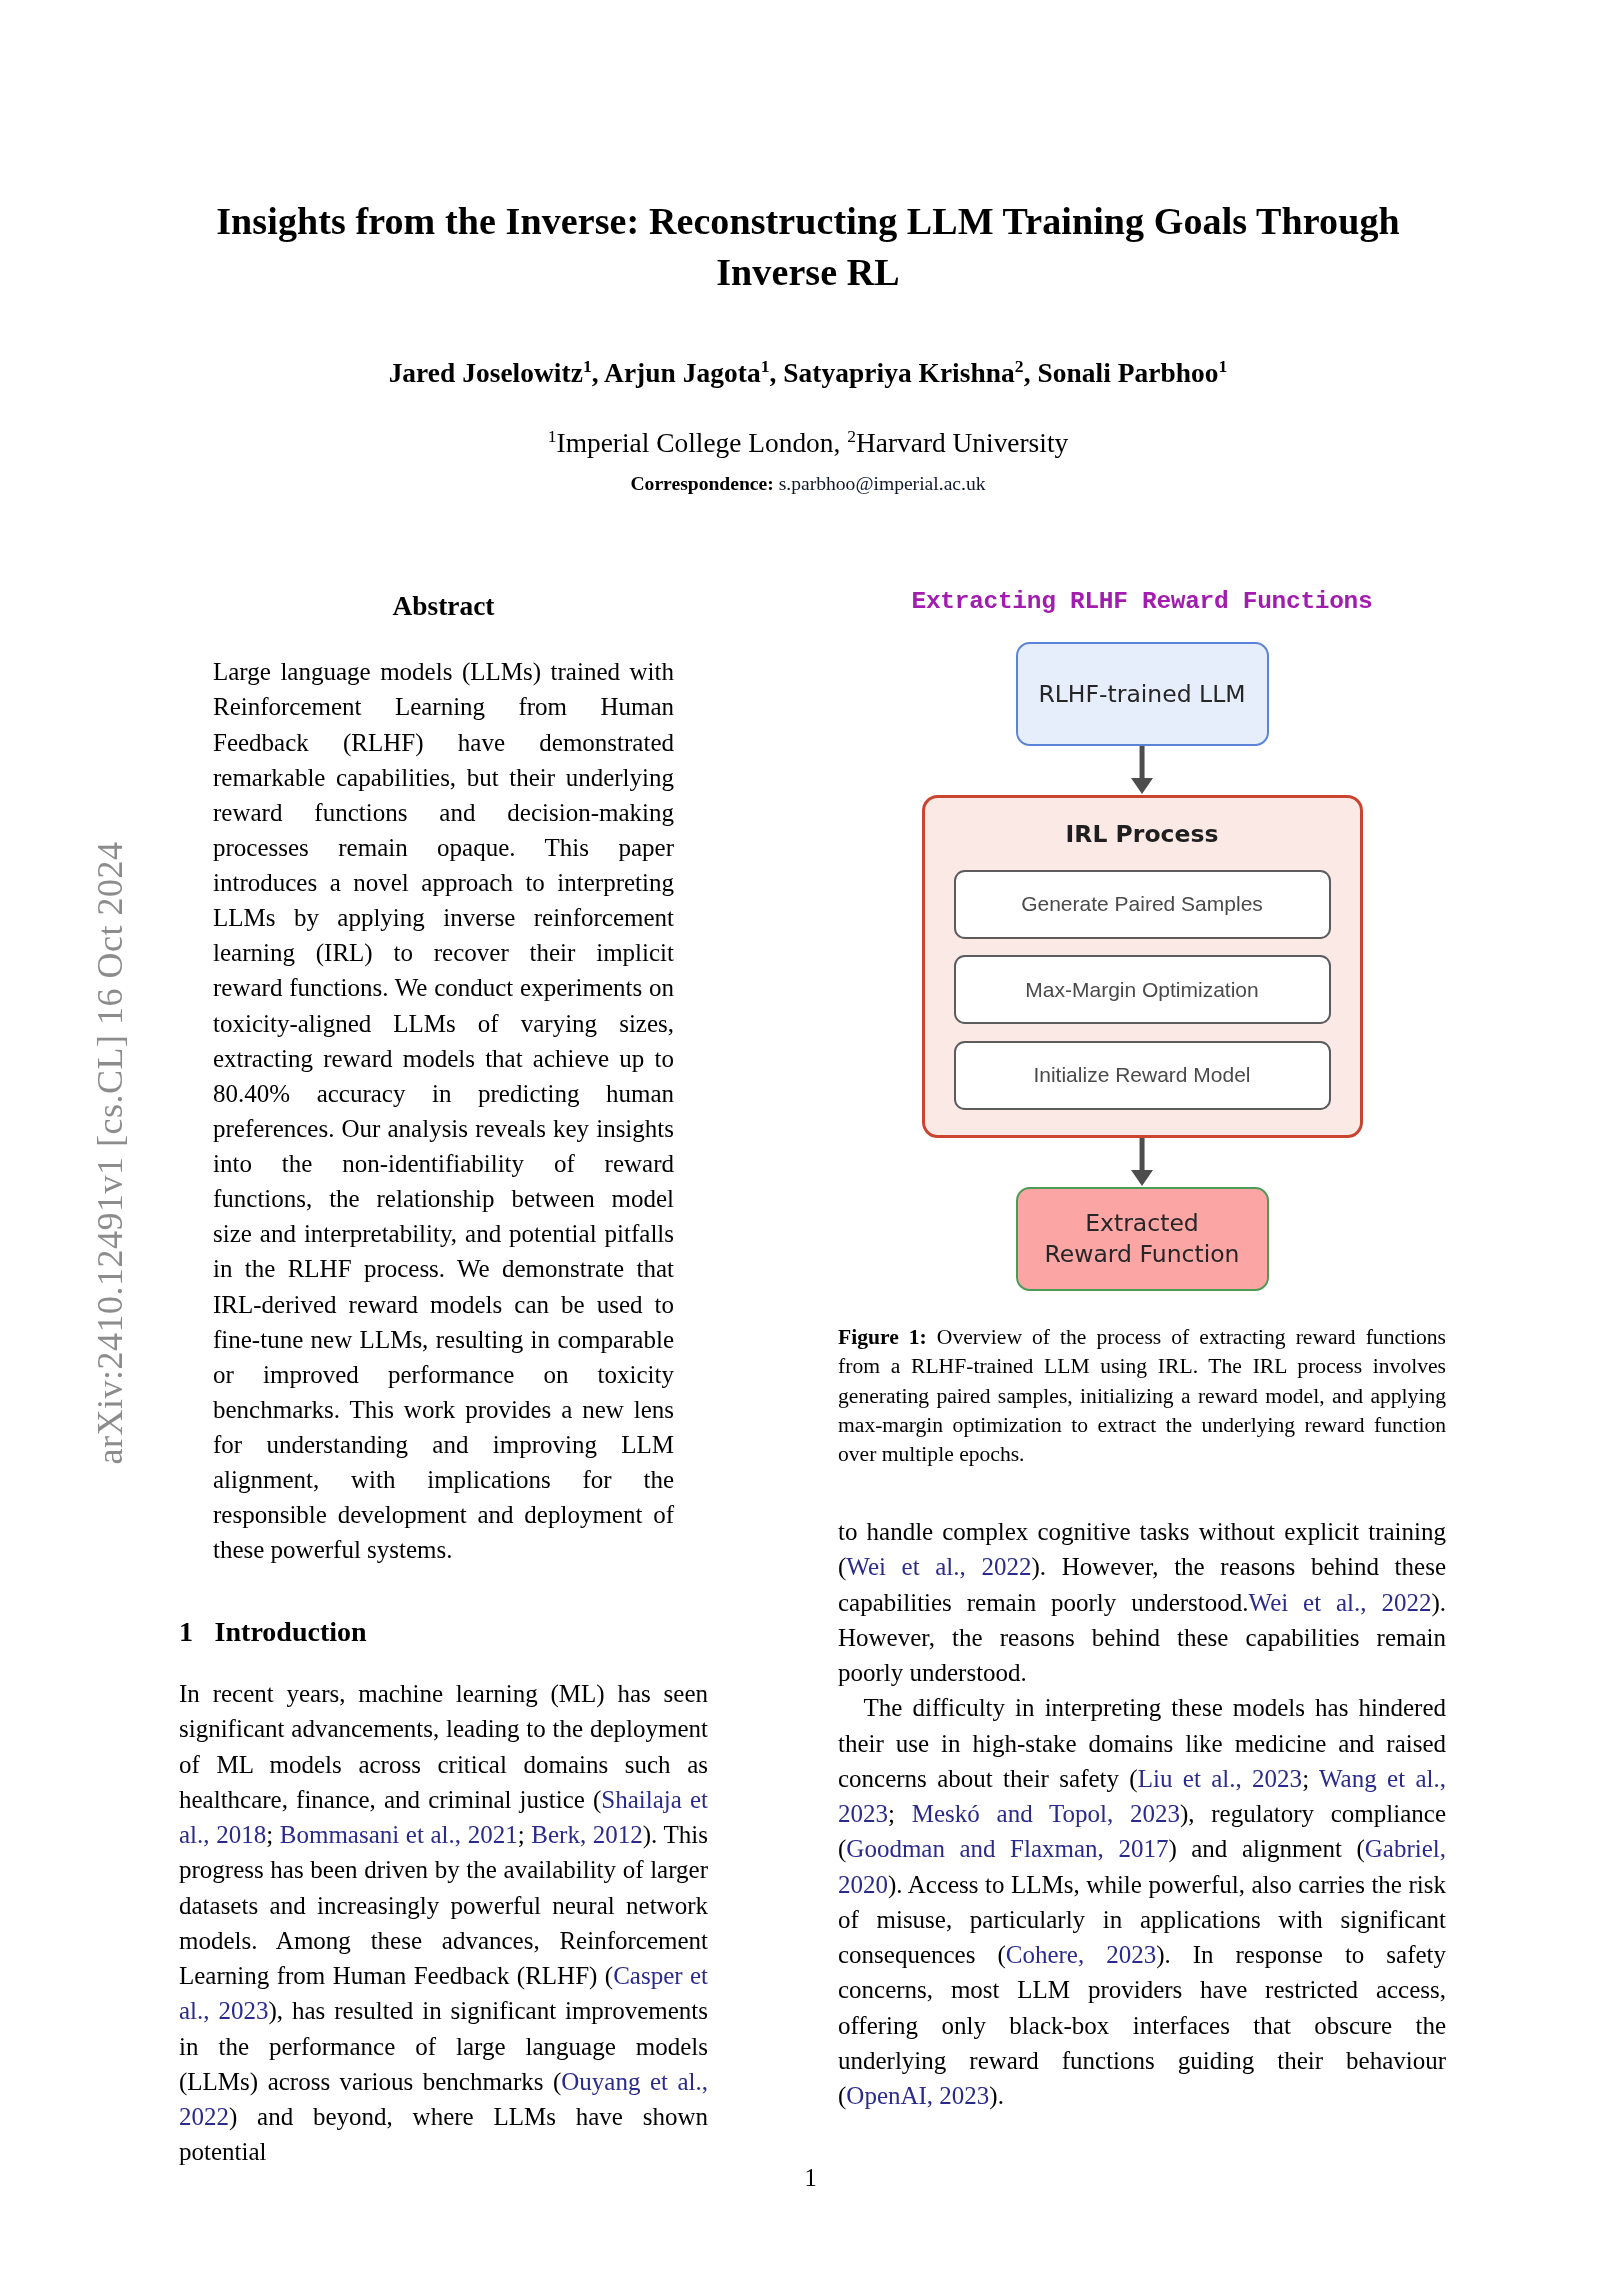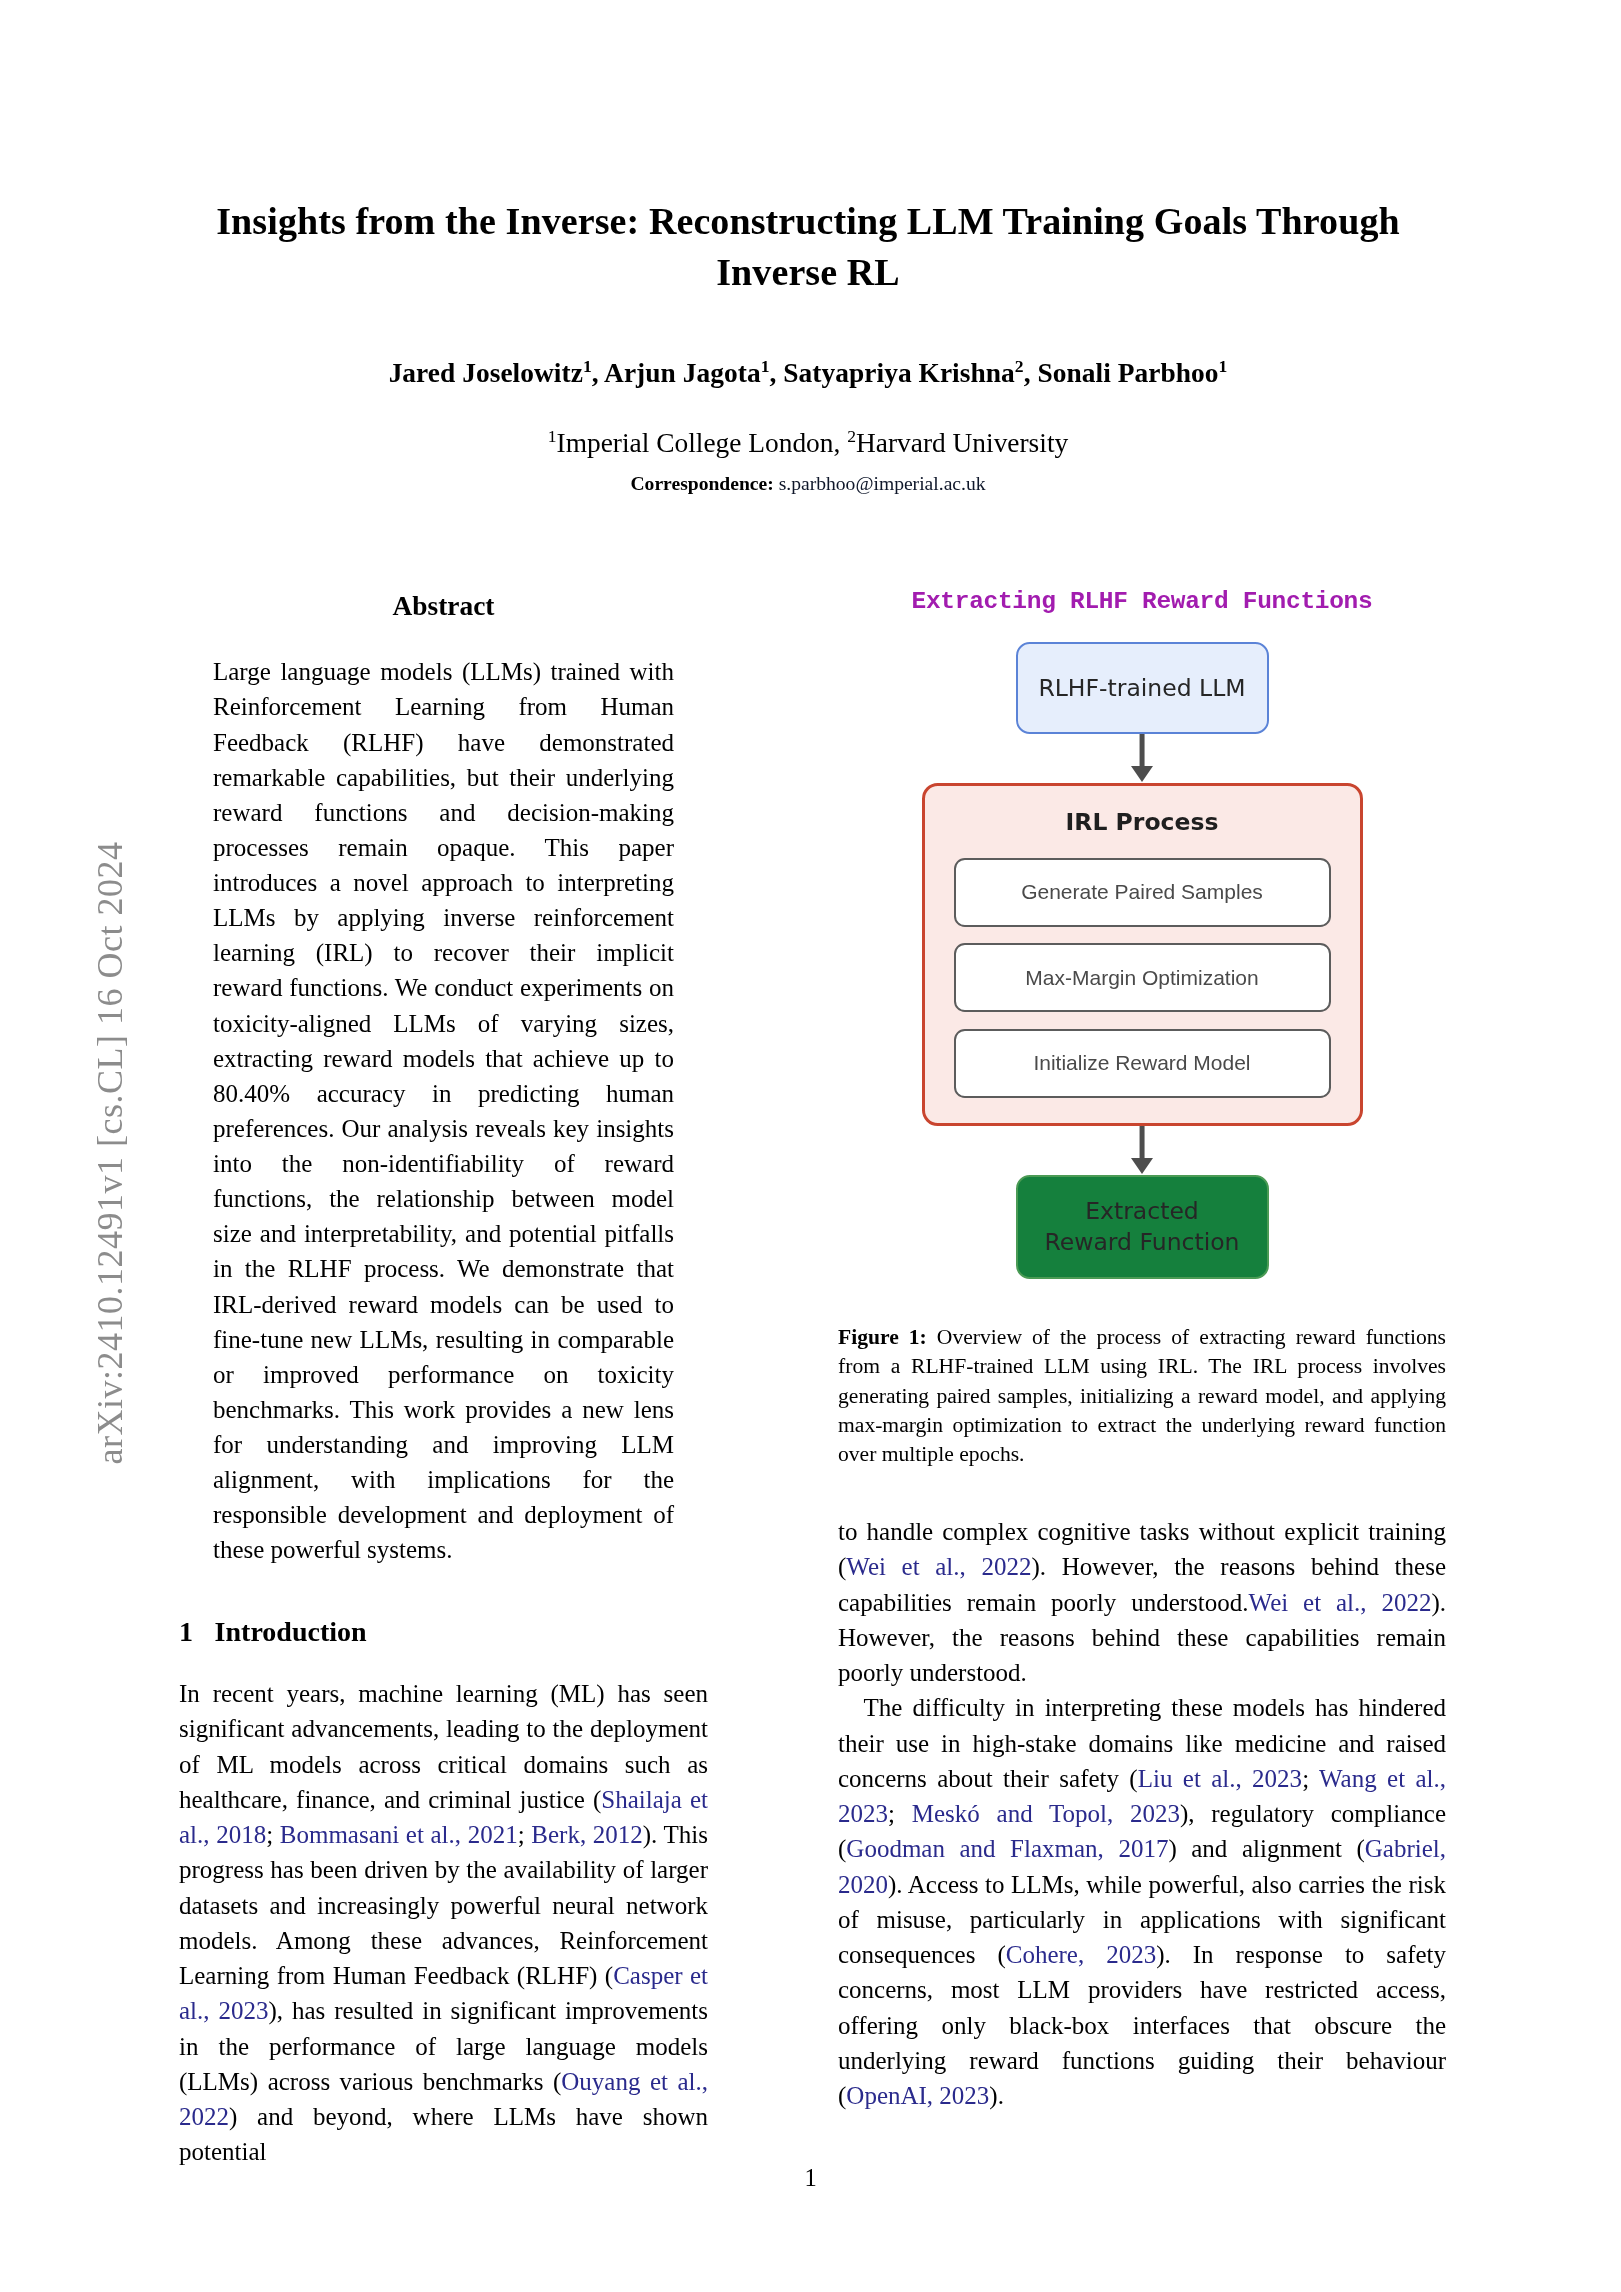--- a/index.html
+++ b/index.html
@@ -144,21 +144,21 @@
     font-family: "DejaVu Sans", "Liberation Sans", sans-serif;
     box-sizing: border-box;
     display: flex;
     align-items: center;
     justify-content: center;
     text-align: center;
   }
   #node-llm {
     margin: 0 auto;
     width: 253px;
-    height: 92px;
+    height: 104px;
     background: #e6eefc;
     border: 2.9px solid #5b83d7;
     border-radius: 13.7px;
     font-size: 23.5px;
     color: #262626;
   }
   .arrow {
     width: 608px;
     height: 49px;
     position: relative;
@@ -210,21 +210,21 @@
     justify-content: center;
     font-size: 21px;
     color: #4a4a4a;
     margin-bottom: 16.7px;
   }
   .subnode:last-child { margin-bottom: 0; }
   #node-extracted {
     margin: 0 auto;
     width: 253px;
     height: 104px;
-    background: #15803d;
+    background: #fca5a5;
     border: 2.9px solid #4b9b55;
     border-radius: 13.7px;
     font-size: 23.5px;
     color: #262626;
     line-height: 1.34;
     flex-direction: column;
   }
 
   
   #fig-caption {

